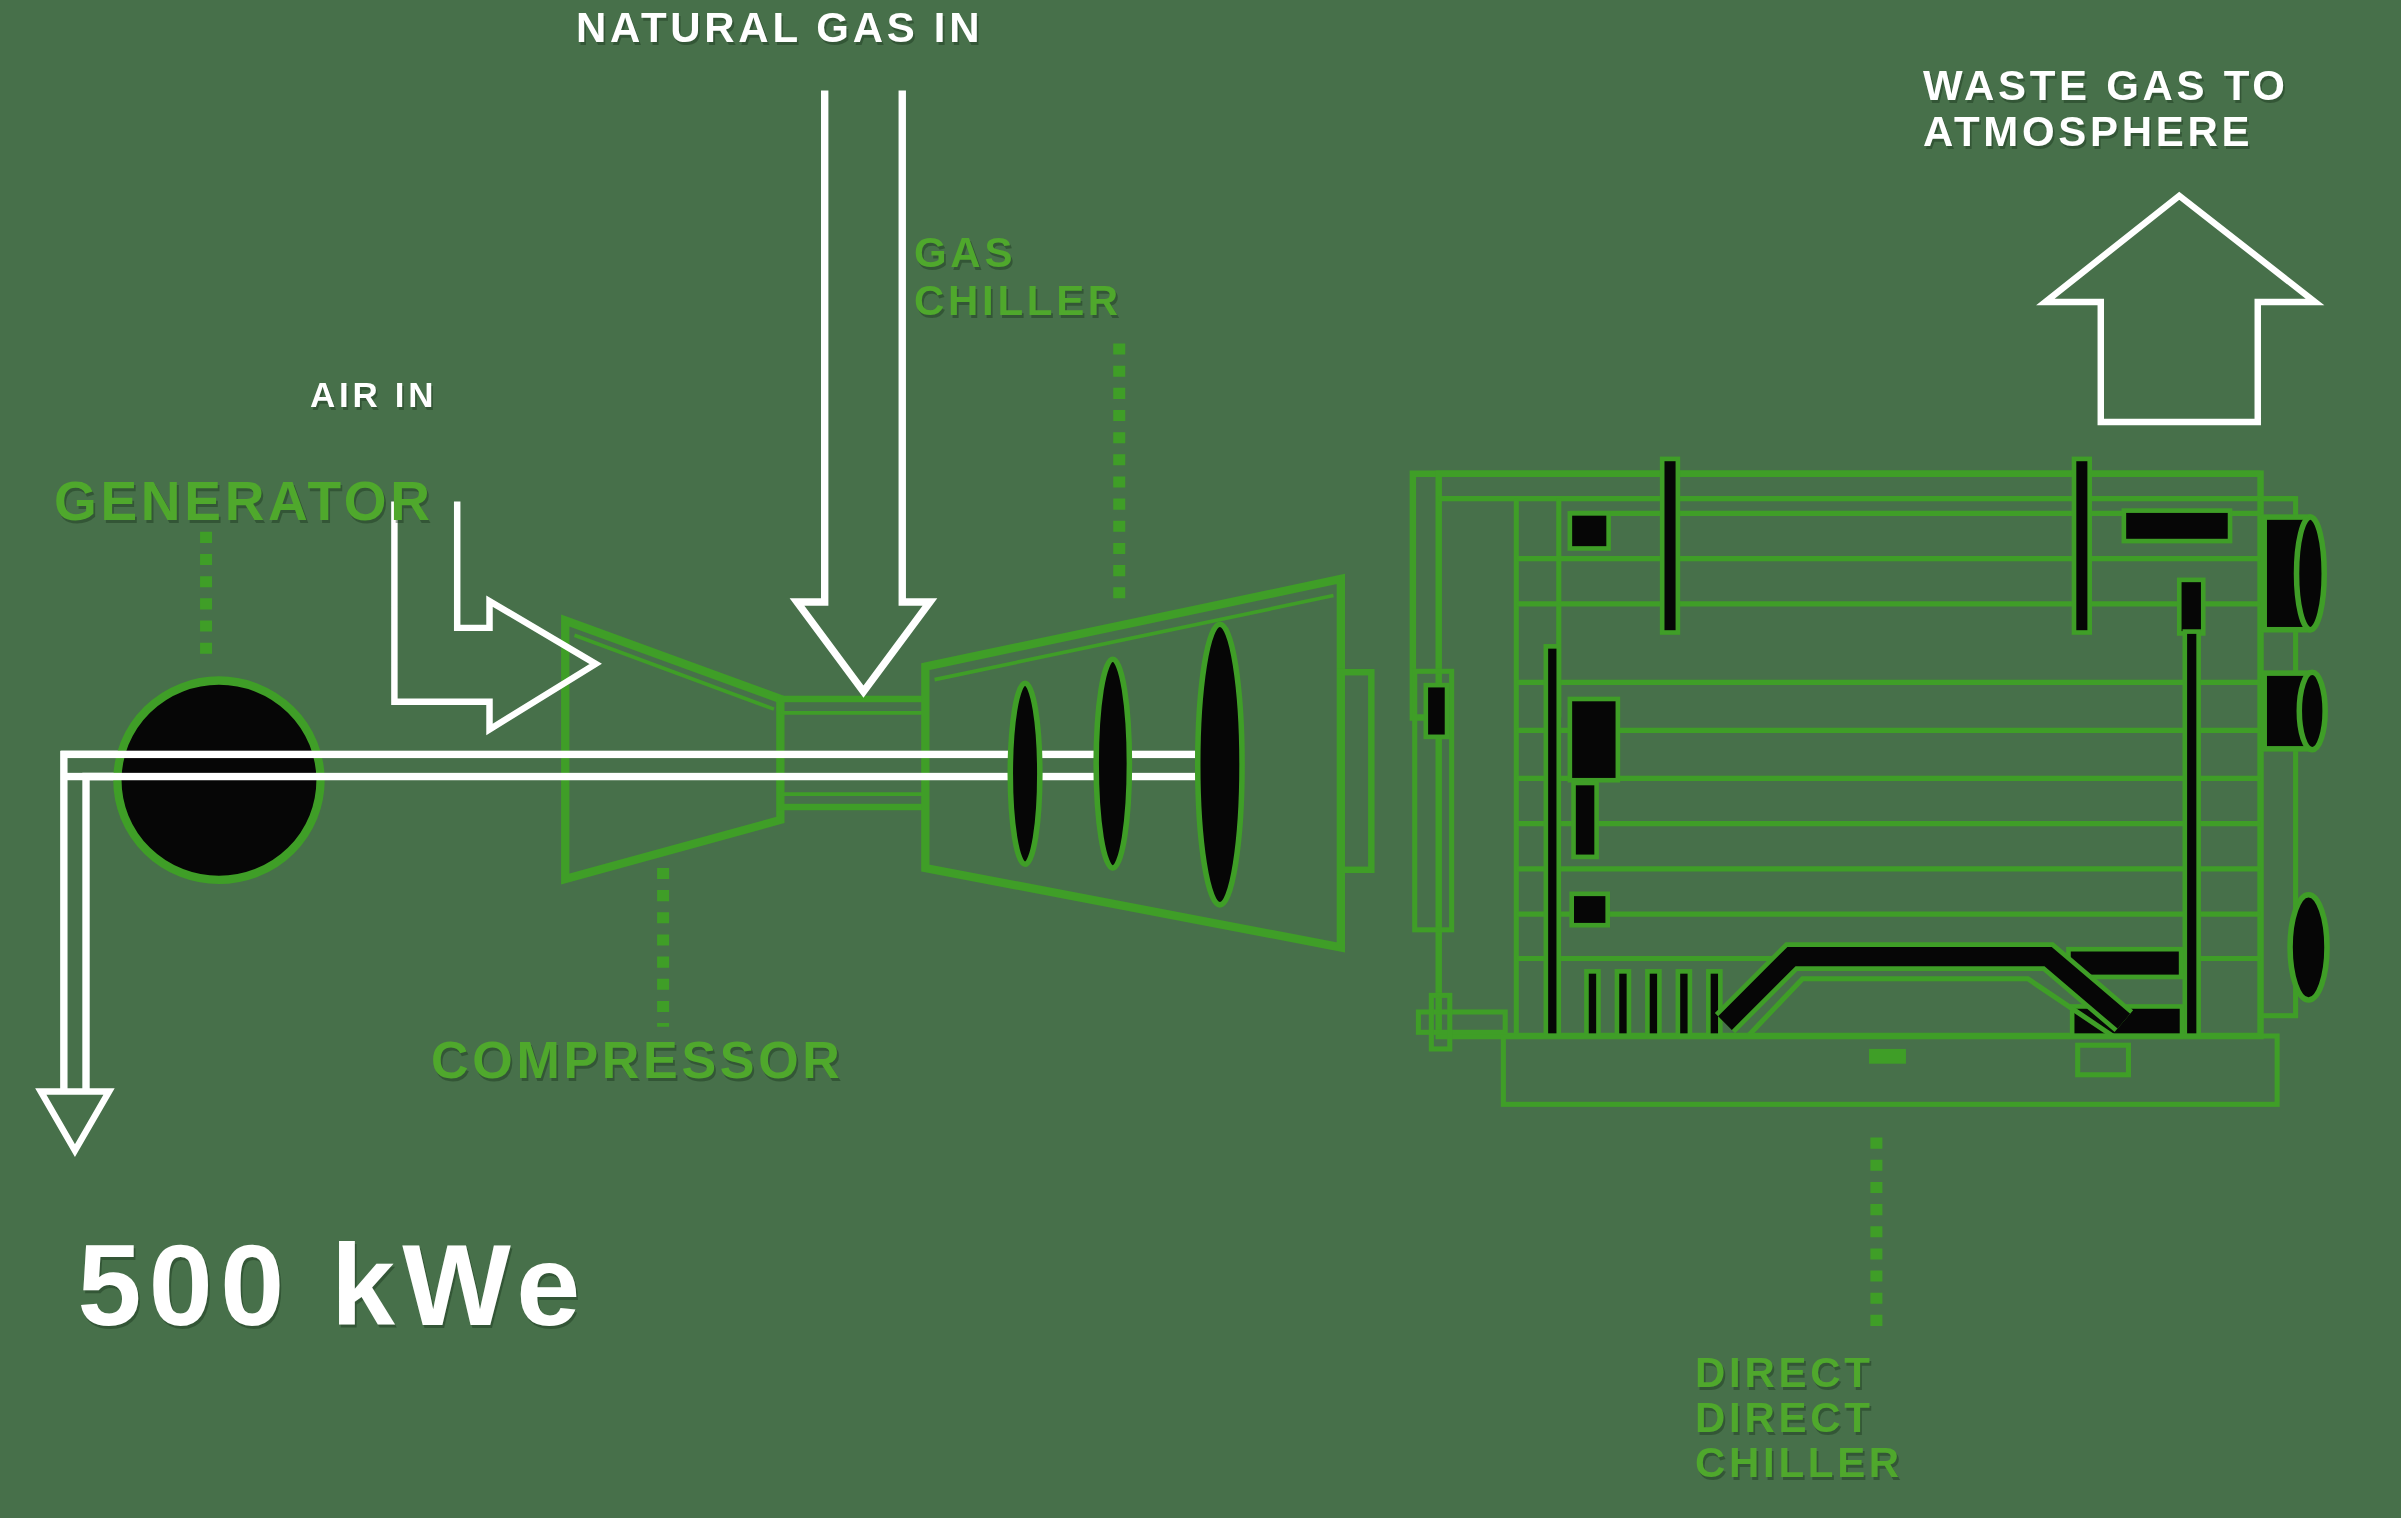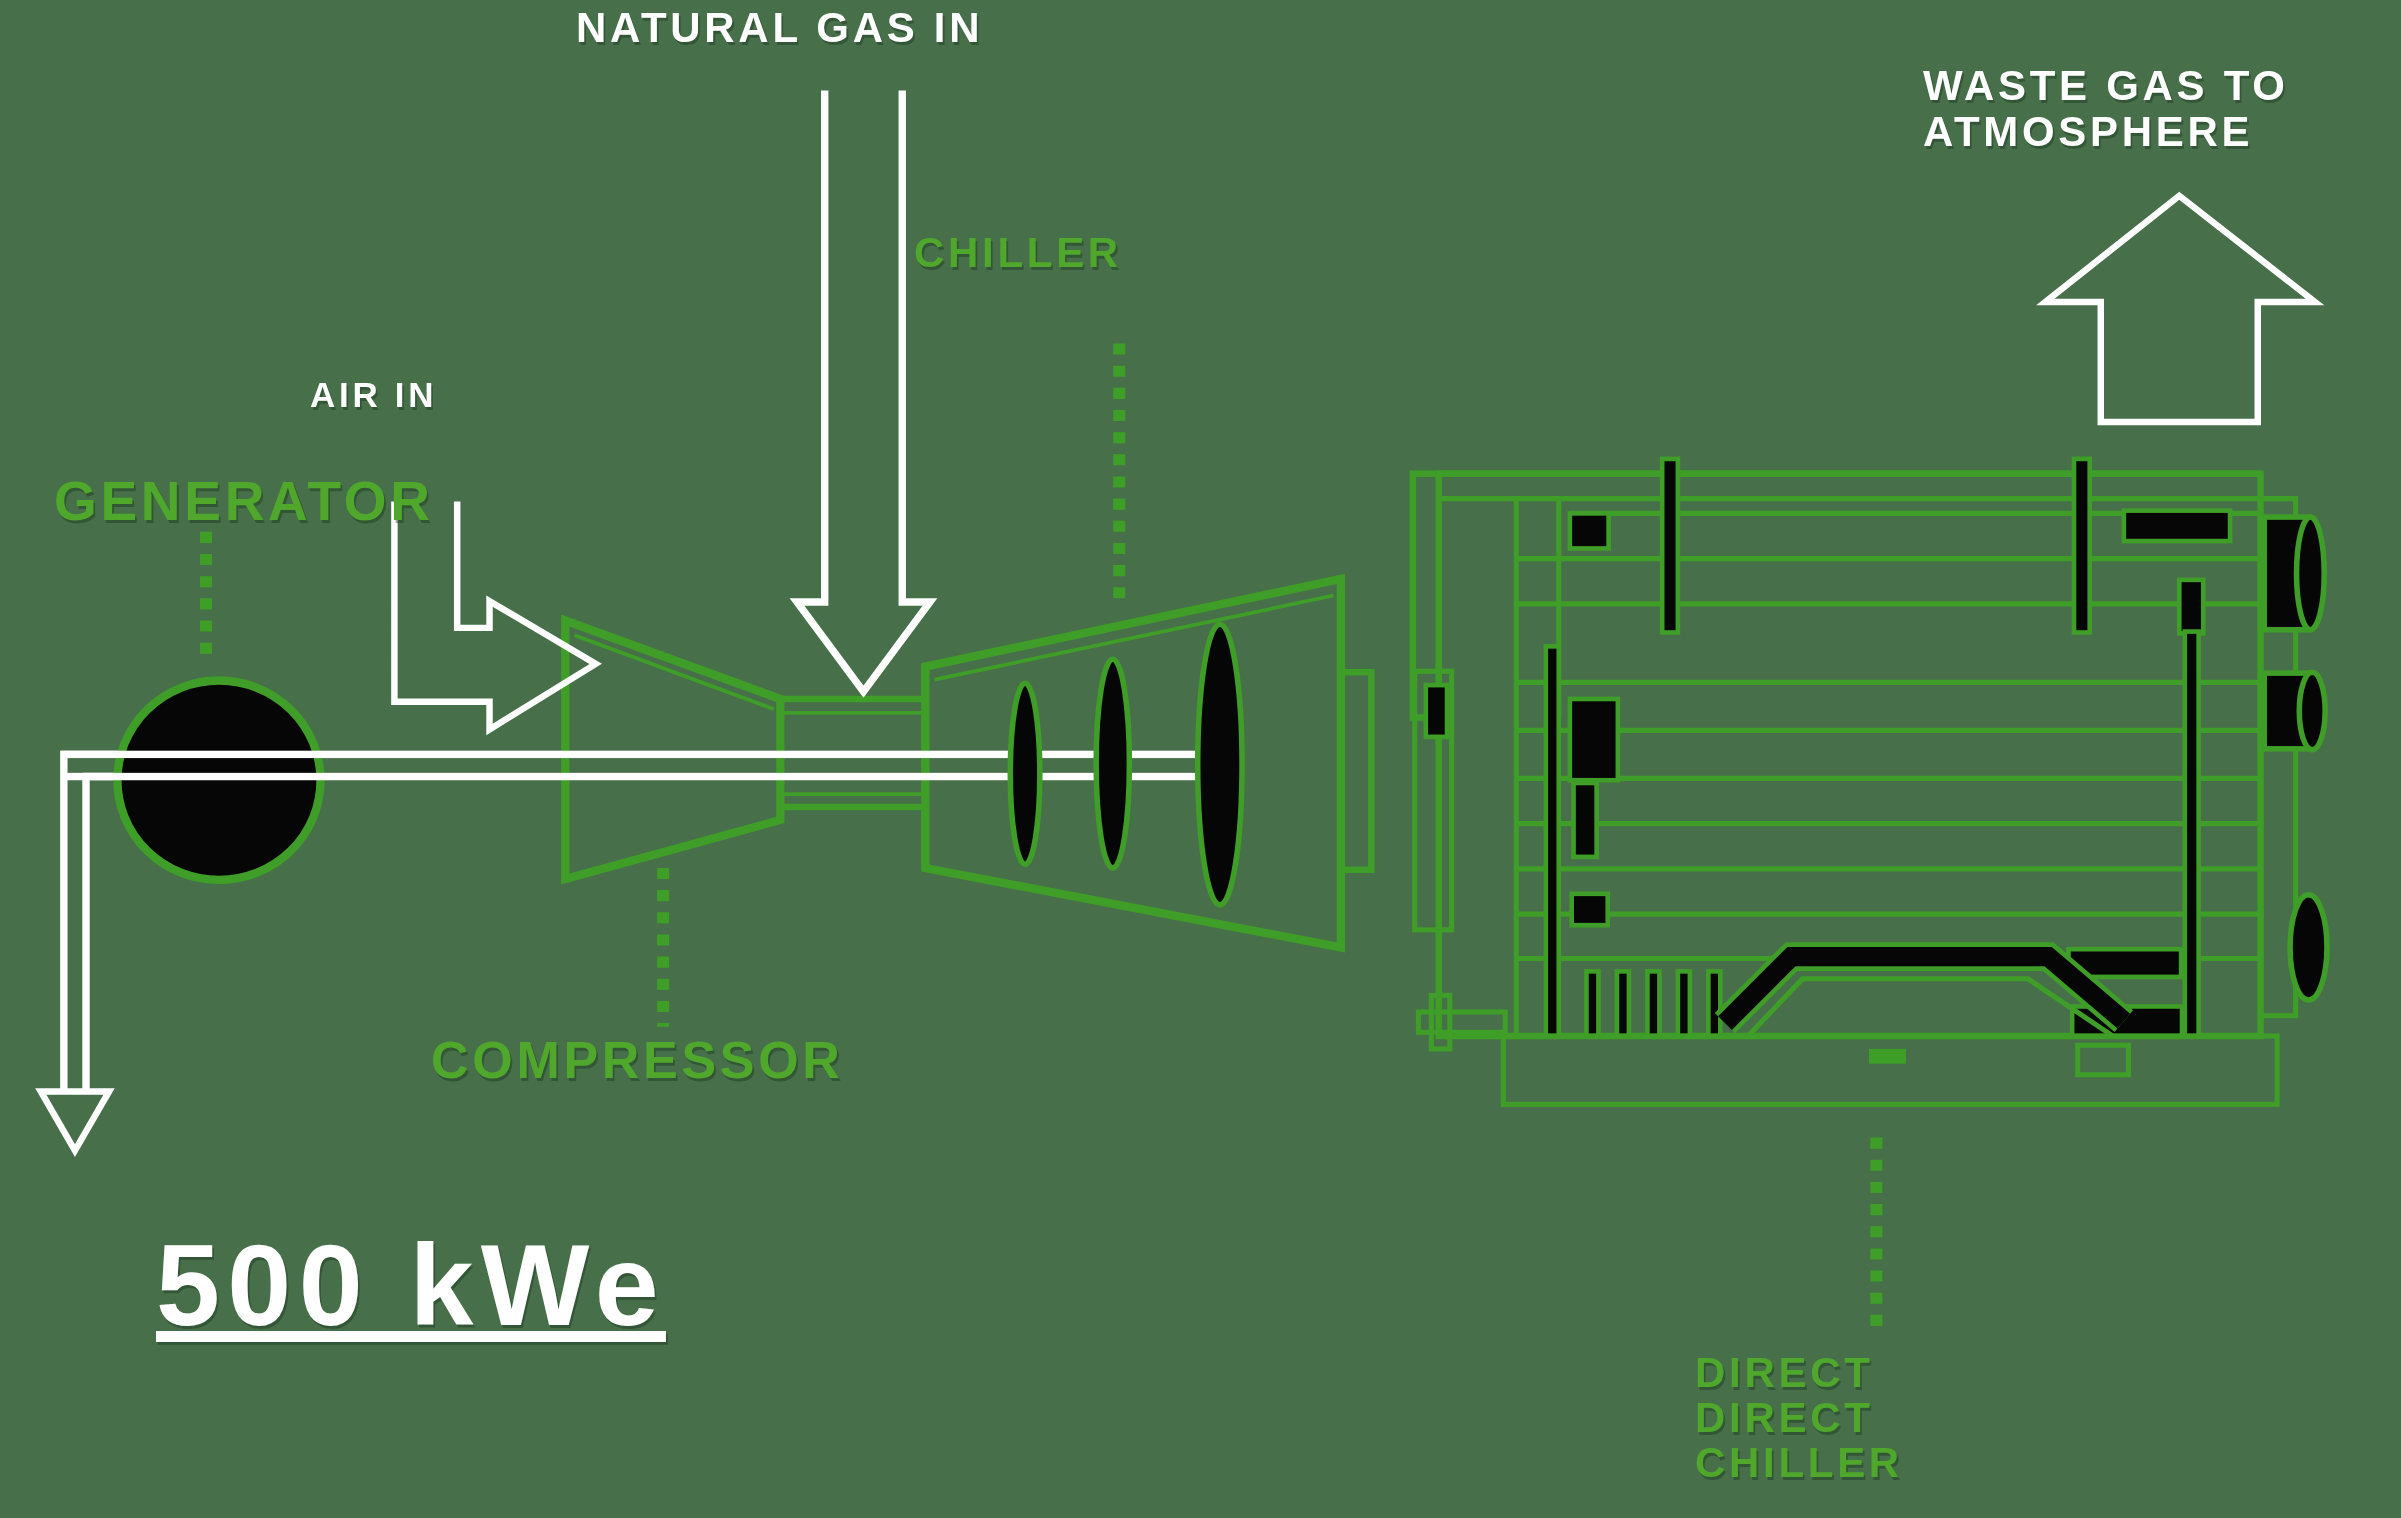--- a/index.html
+++ b/index.html
@@ -50,24 +50,23 @@
   .lbl.white{color:var(--white);}
   .lbl.green{color:var(--label-green);}
   .lbl-natural-gas{left:576px;top:3.7px;width:554px;font-size:42px;}
   .lbl-air-in{left:310px;top:375px;width:231px;font-size:35px;}
   .lbl-generator{left:54px;top:471px;width:296px;font-size:55px;}
   .lbl-gas-turbine{left:914px;top:229px;width:369px;font-size:42px;line-height:48px;}
   .lbl-compressor{left:431px;top:1031px;width:462px;font-size:52px;}
   .lbl-waste-gas{left:1923px;top:63px;width:517px;font-size:42px;line-height:46px;}
   .lbl-chiller{left:1695px;top:1350px;width:369px;font-size:42px;line-height:45px;}
   .lbl-output{
-    left:19px;top:1228px;width:647px;
-    font-size:115px;letter-spacing:7.4px;text-align:right;
+    left:9px;top:1228px;width:647px;
+    font-size:115px;letter-spacing:7.4px;text-align:center;
     line-height:1.0;
-    text-decoration:underline;
   }
 </style>
 </head>
 <body>
 
 <div class="stage">
 
   <svg viewBox="0 0 2600 1644" aria-hidden="true">
 
     <g>
@@ -188,20 +187,21 @@
     </g>
   </svg>
 
   <div class="lbl white lbl-natural-gas">NATURAL GAS IN</div>
 
   <div class="lbl white lbl-air-in">AIR IN</div>
 
   <div class="lbl green lbl-generator">GENERATOR</div>
 
   <div class="lbl green lbl-gas-turbine">
+    <div>GAS</div>
     <div>CHILLER</div>
   </div>
 
   <div class="lbl green lbl-compressor">COMPRESSOR</div>
 
   <div class="lbl white lbl-waste-gas">
     <div>WASTE GAS TO</div>
     <div>ATMOSPHERE</div>
   </div>
 

